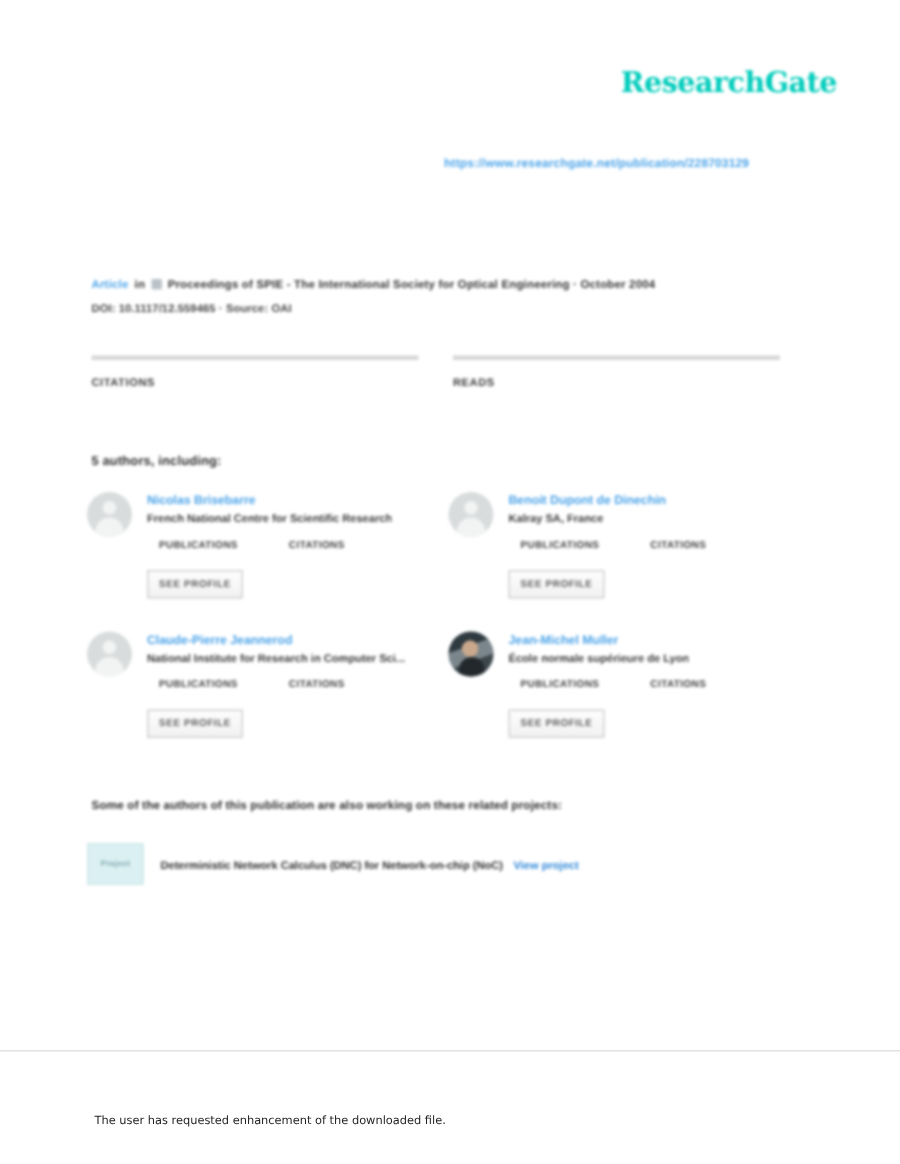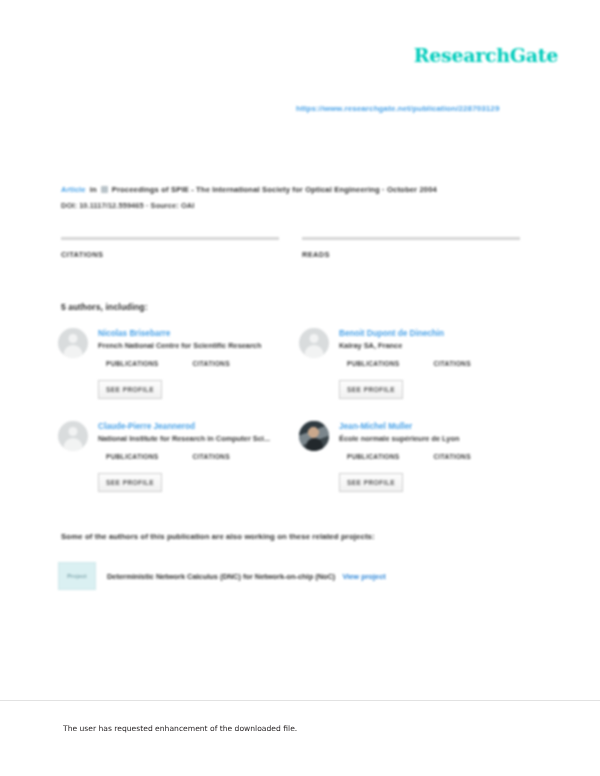--- a/index.html
+++ b/index.html
@@ -280,21 +280,21 @@
     position: absolute;
     left: 63px;
     font-family: "DejaVu Sans", sans-serif;
     color: #231f20;
   }
   .footer-line.one {
     top: 718px;
     font-size: 9.6px;
   }
   .footer-line.two {
-    top: 724px;
+    top: 742px;
     font-size: 7.6px;
   }
   .footer-line a {
     color: #4ba3e8;
     text-decoration: none;
   }
 </style>
 </head>
 <body>
 

